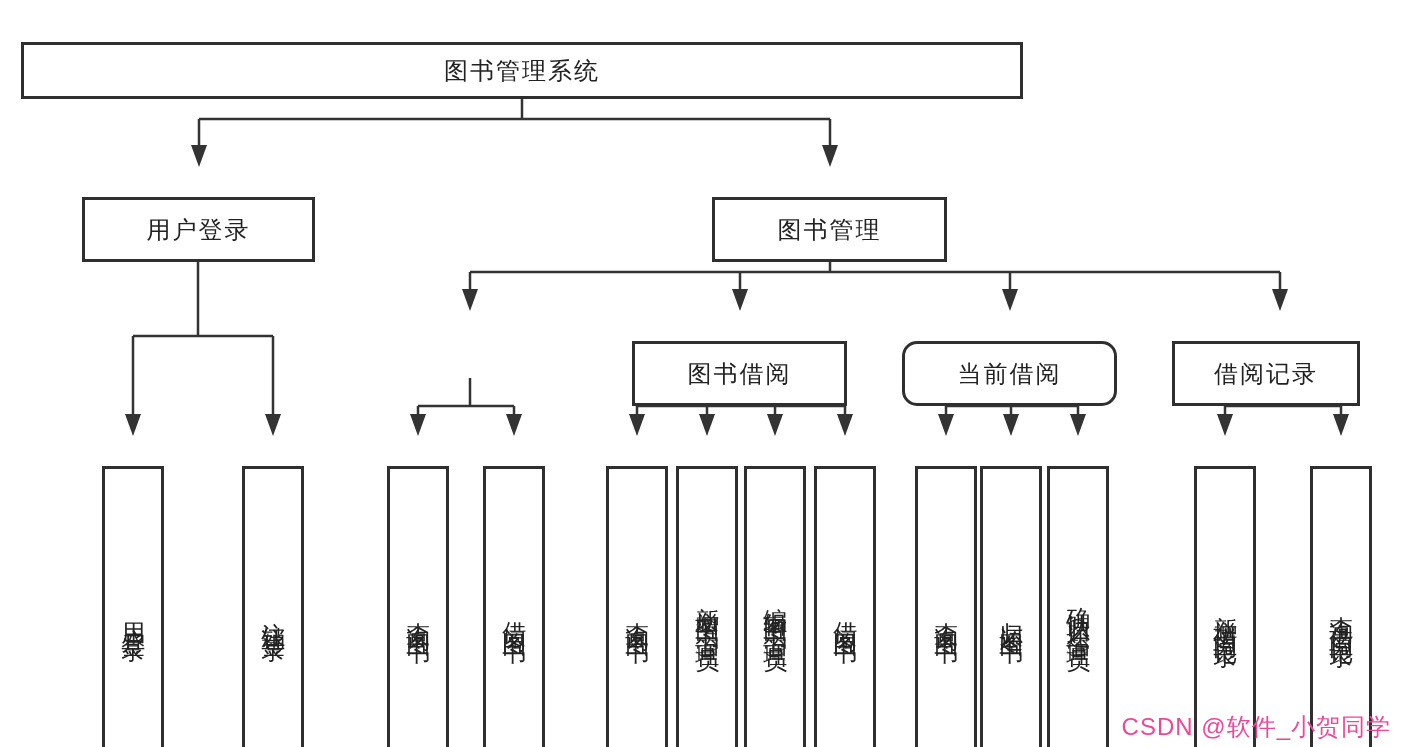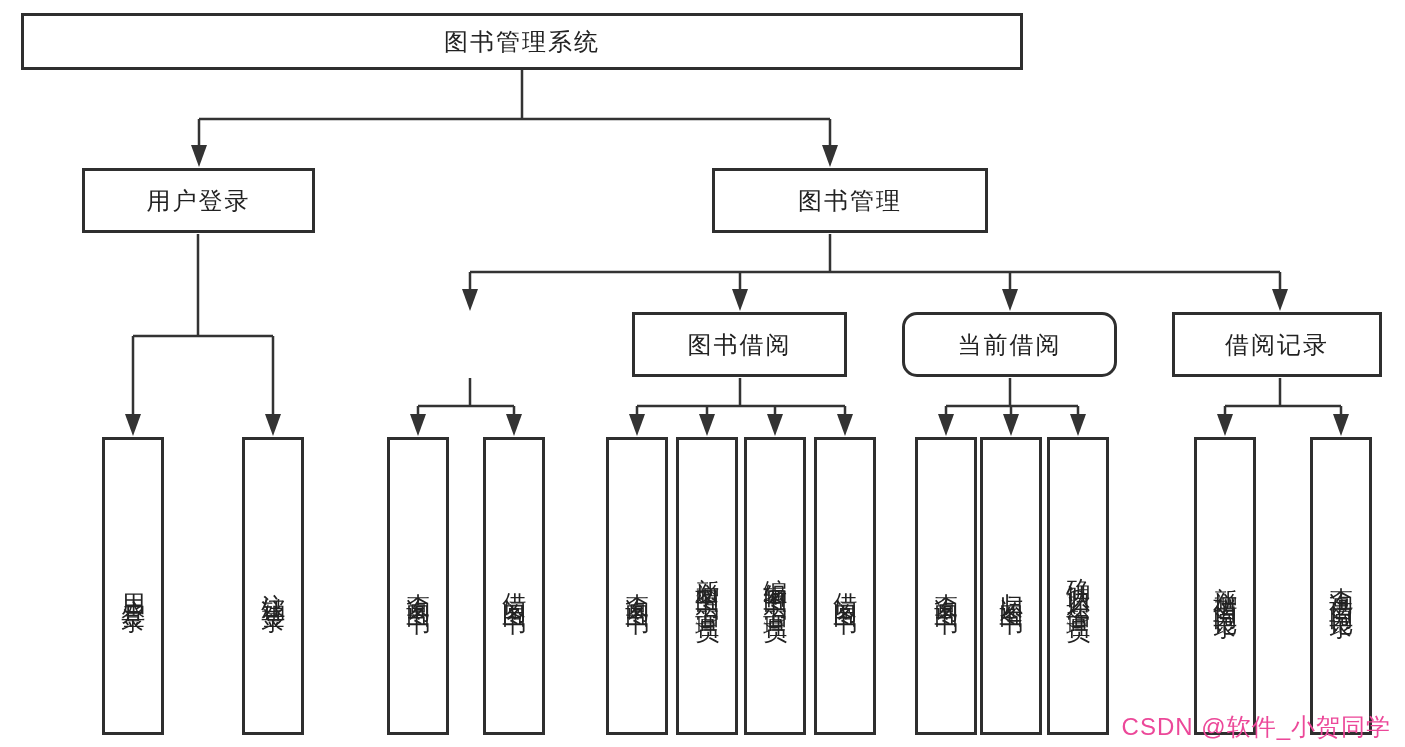--- a/index.html
+++ b/index.html
@@ -16,20 +16,21 @@
   .wires polygon { fill: #333333; stroke: none; }
   .node {
     position: absolute;
     box-sizing: border-box;
     border: 3px solid #2f2f2f;
     background: #ffffff;
     display: flex;
     align-items: center;
     justify-content: center;
     color: #222222;
+    margin-top: 29px;
   }
   .node.h span {
     font-size: 24px;
     letter-spacing: 2px;
     white-space: nowrap;
   }
   .node.v span {
     writing-mode: vertical-rl;
     text-orientation: mixed;
     font-size: 24px;
@@ -87,31 +88,31 @@
     <polygon points="1333,414 1349,414 1341,436"></polygon>
   </svg>
 
   <div class="node h" style="left:21px; top:13px; width:1002px; height:57px;">
     <span>图书管理系统</span>
   </div>
 
   <div class="node h" style="left:82px; top:168px; width:233px; height:65px;">
     <span>用户登录</span>
   </div>
-  <div class="node h" style="left:712px; top:168px; width:276px; height:65px;">
+  <div class="node h" style="left:712px; top:168px; width:235px; height:65px;">
     <span>图书管理</span>
   </div>
 
   <div class="node h" style="left:632px; top:312px; width:215px; height:65px;">
     <span>图书借阅</span>
   </div>
   <div class="node h" style="left:902px; top:312px; width:215px; height:65px;border-radius:15px;">
     <span>当前借阅</span>
   </div>
-  <div class="node h" style="left:1172px; top:312px; width:210px; height:65px;">
+  <div class="node h" style="left:1172px; top:312px; width:188px; height:65px;">
     <span>借阅记录</span>
   </div>
 
   <div class="node v" style="left:102px; top:437px; width:62px; height:298px;">
     <span>用户登录</span>
   </div>
   <div class="node v" style="left:242px; top:437px; width:62px; height:298px;">
     <span>注销登录</span>
   </div>
 

